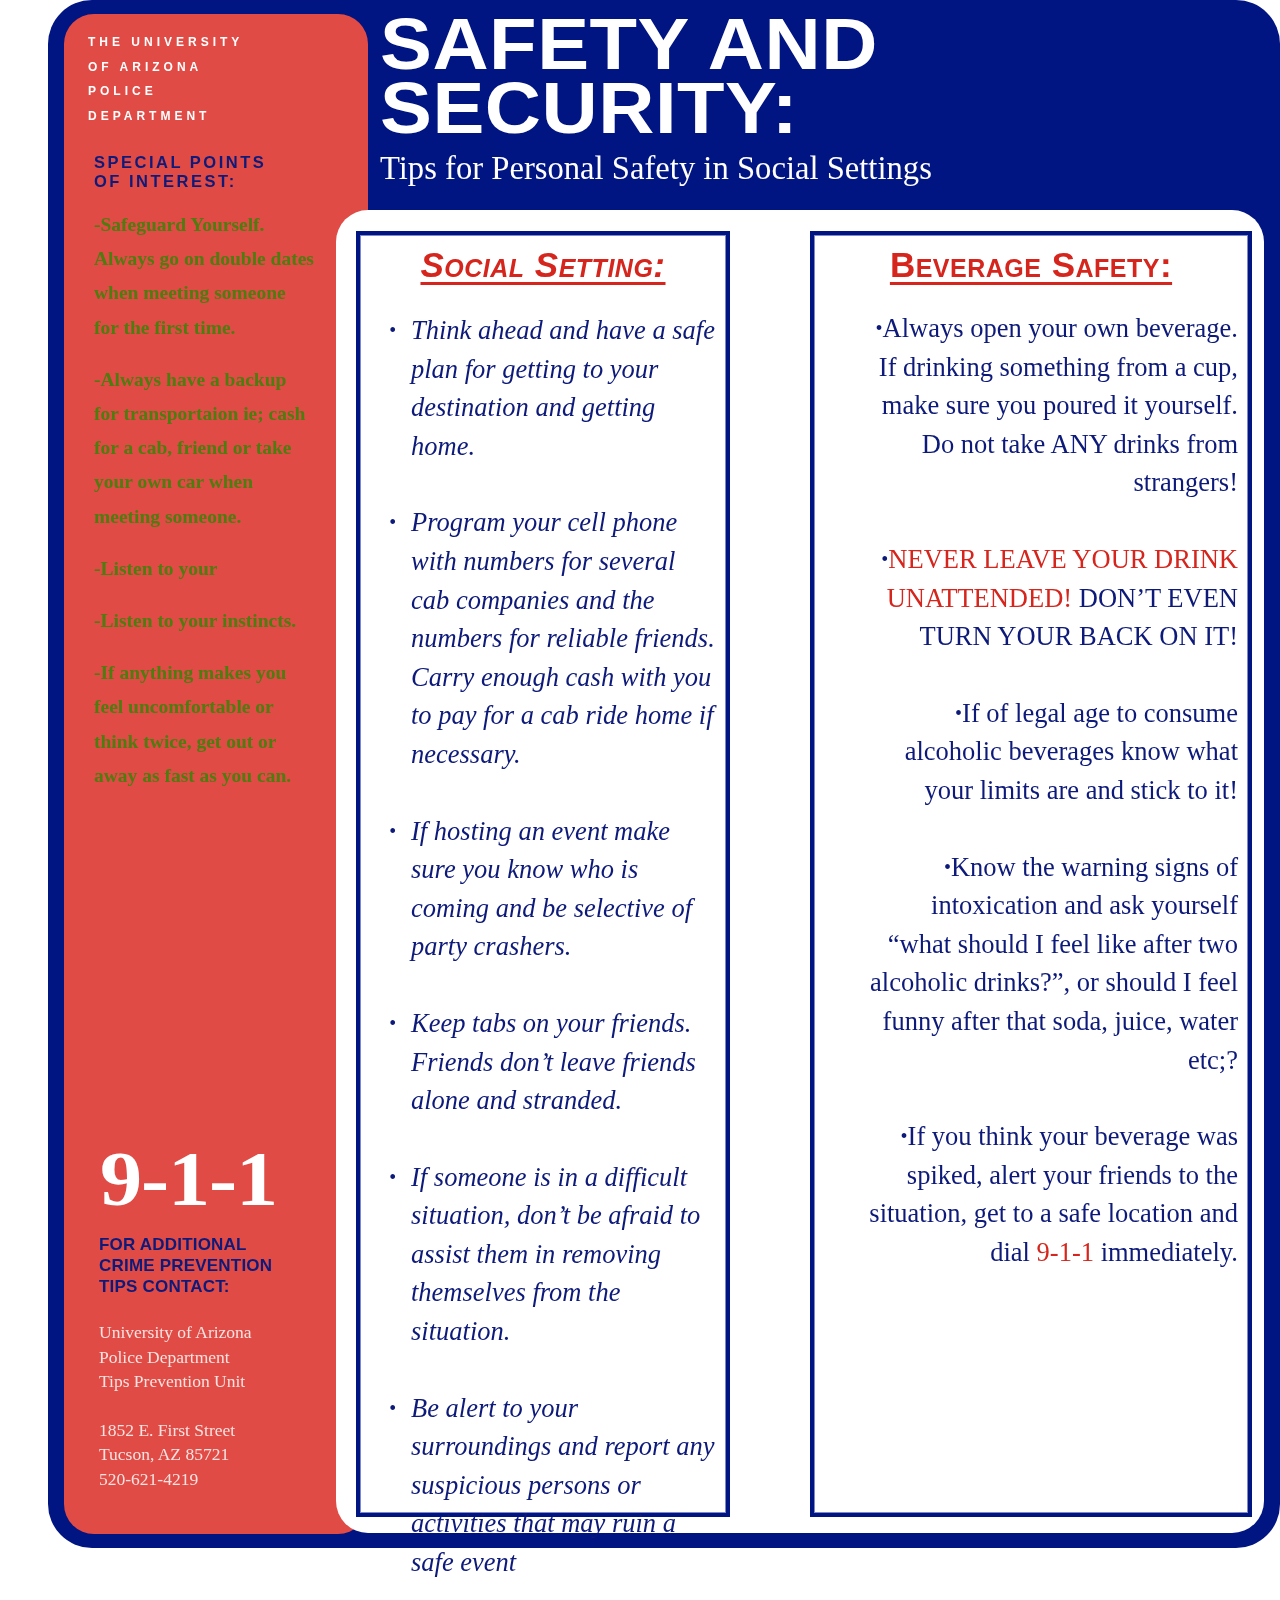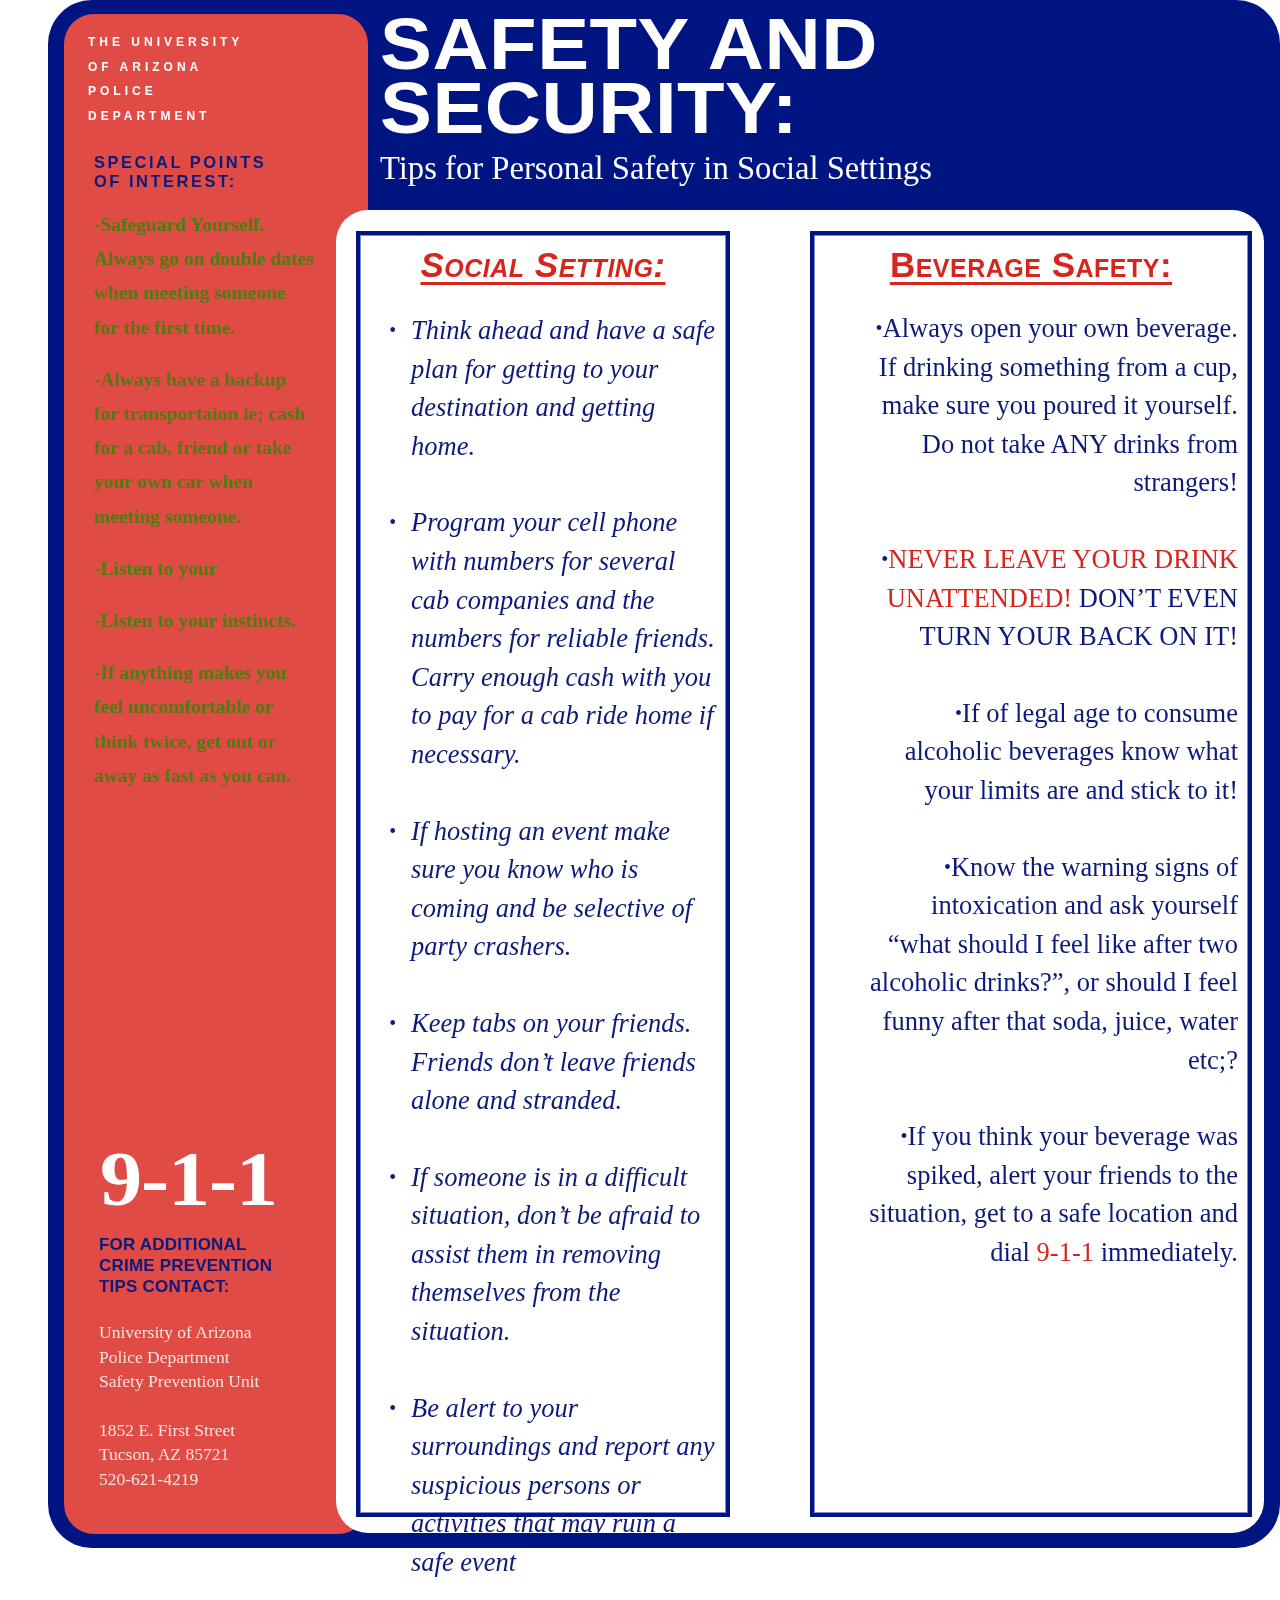--- a/index.html
+++ b/index.html
@@ -110,21 +110,21 @@
 </div>
 
 <div class="nine11">9-1-1</div>
 
 <div class="contact-head">For additional
 crime prevention
 tips contact:</div>
 <div class="contact-lines">
   <div>University of Arizona</div>
   <div>Police Department</div>
-  <div>Safety Prevention Unit</div>
+  <div>Tips Prevention Unit</div>
   <div class="gap"></div>
   <div>1852 E. First Street</div>
   <div>Tucson, AZ 85721</div>
   <div>520-621-4219</div>
 </div>
 
 <div class="title-block">
   <div class="main-title">SAFETY AND
 SECURITY:</div>
   <div class="subtitle">Tips for Personal Safety in Social Settings</div>

